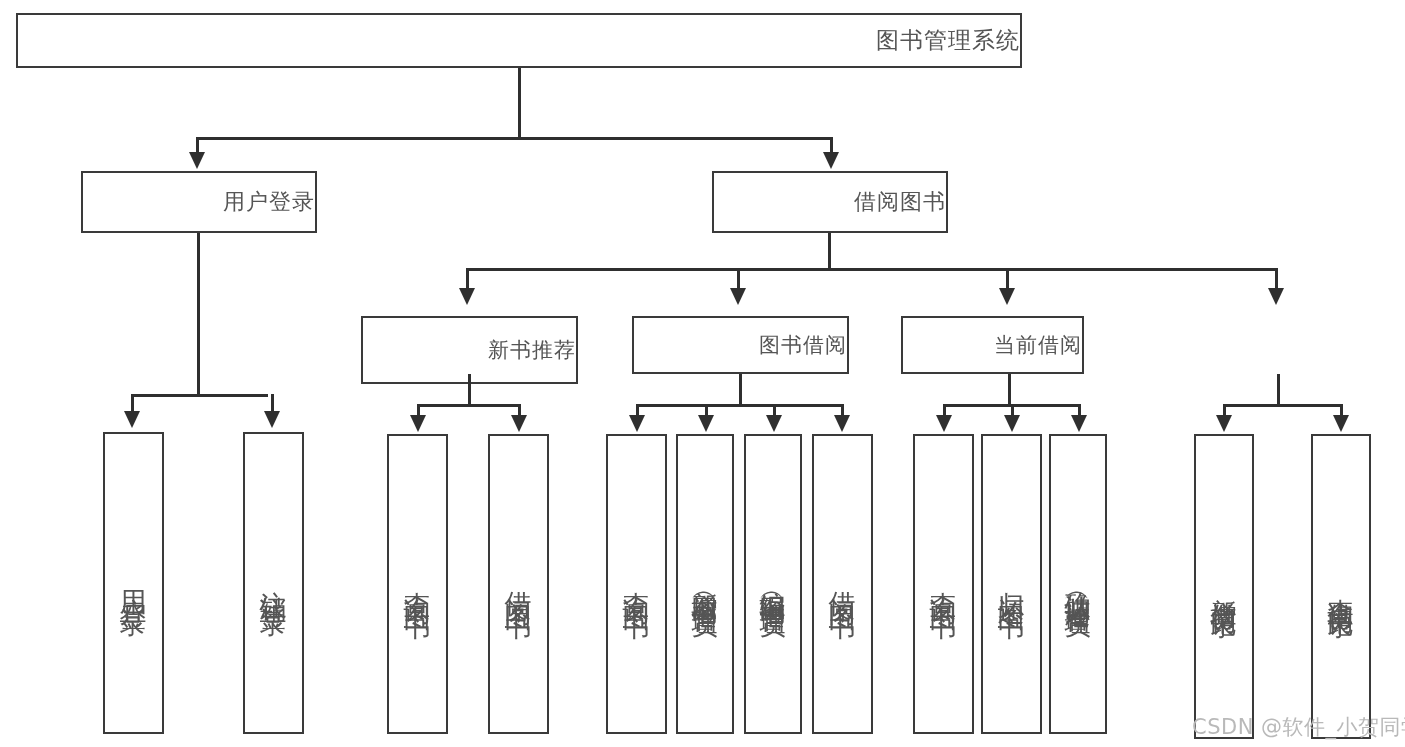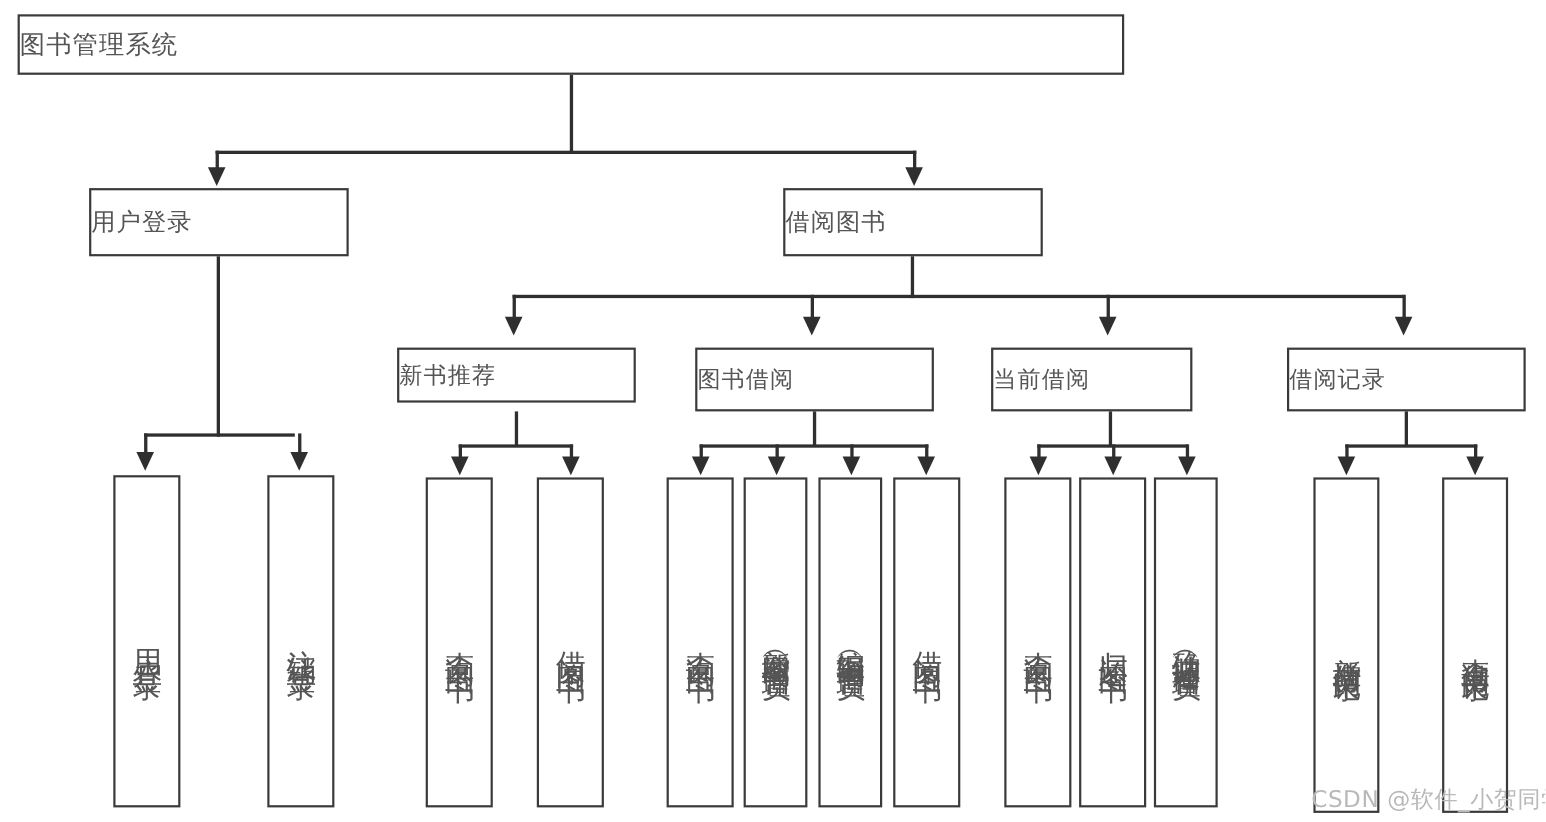--- a/index.html
+++ b/index.html
@@ -18,21 +18,21 @@
     overflow: hidden;
   }
   
   .node {
     position: absolute;
     box-sizing: border-box;
     border: 2.5px solid #3a3a3a;
     background: #ffffff;
     display: flex;
     align-items: center;
-    justify-content: flex-start;
+    justify-content: flex-end;
     color: #4a4a4a;
   }
   .node .label {
     display: block;
     text-align: center;
     color: #555555;
     white-space: nowrap;
   }
   
   .node.root .label {
@@ -134,35 +134,32 @@
 
   <div class="vline" style="left:737px; top:268px; width:3px; height:22px;"></div>
   <div class="arrow" style="left:730px; top:288px;"></div>
 
   <div class="vline" style="left:1006px; top:268px; width:3px; height:22px;"></div>
   <div class="arrow" style="left:999px; top:288px;"></div>
 
   <div class="vline" style="left:1275px; top:268px; width:3px; height:22px;"></div>
   <div class="arrow" style="left:1268px; top:288px;"></div>
 
-  <div class="node h3" style="left:361px; top:316px; width:217px; height:50px;">
+  <div class="node h3" style="left:361px; top:316px; width:217px; height:68px;">
     <span class="label">新书推荐</span>
   </div>
 
   <div class="node h3" style="left:632px; top:316px; width:217px; height:58px;">
     <span class="label">图书借阅</span>
   </div>
 
   <div class="node h3" style="left:901px; top:316px; width:183px; height:58px;">
     <span class="label">当前借阅</span>
   </div>
 
-  <div class="node h3" style="left:1170px; top:316px; width:217px; height:58px;">
-    <span class="label">借阅记录</span>
-  </div>
 
   <div class="vline" style="left:468px; top:374px; width:3px; height:32px;"></div>
   <div class="hline" style="left:417px; top:404px; width:104px; height:3px;"></div>
   <div class="vline" style="left:417px; top:404px; width:3px; height:14px;"></div>
   <div class="arrow" style="left:410px; top:415px;"></div>
   <div class="vline" style="left:518px; top:404px; width:3px; height:14px;"></div>
   <div class="arrow" style="left:511px; top:415px;"></div>
 
   <div class="vline" style="left:739px; top:374px; width:3px; height:32px;"></div>
   <div class="hline" style="left:636px; top:404px; width:208px; height:3px;"></div>

